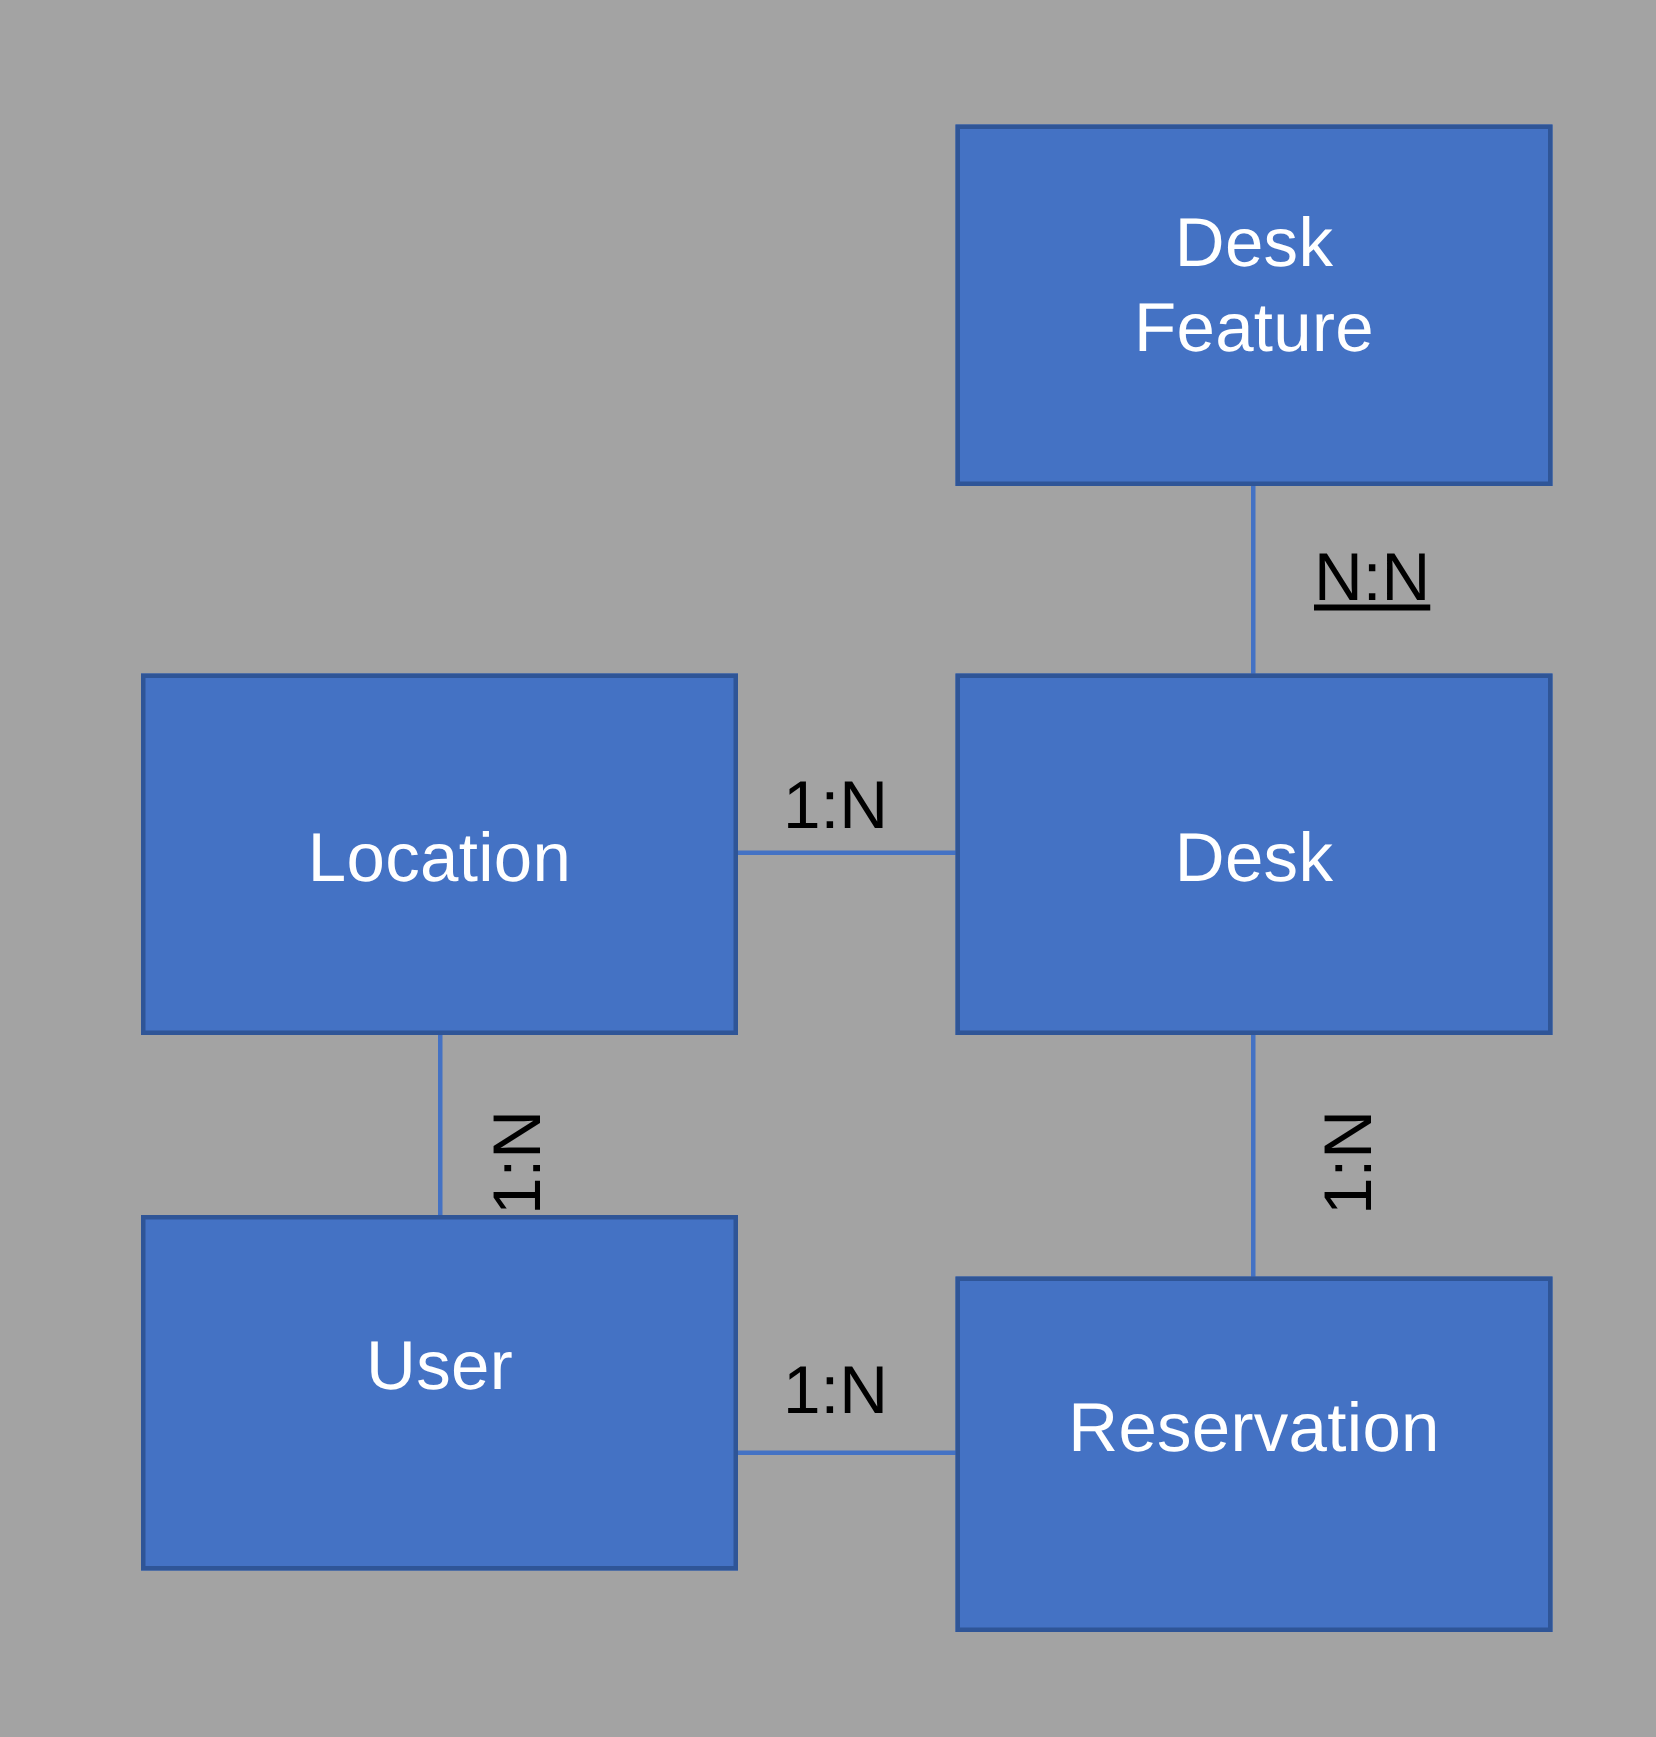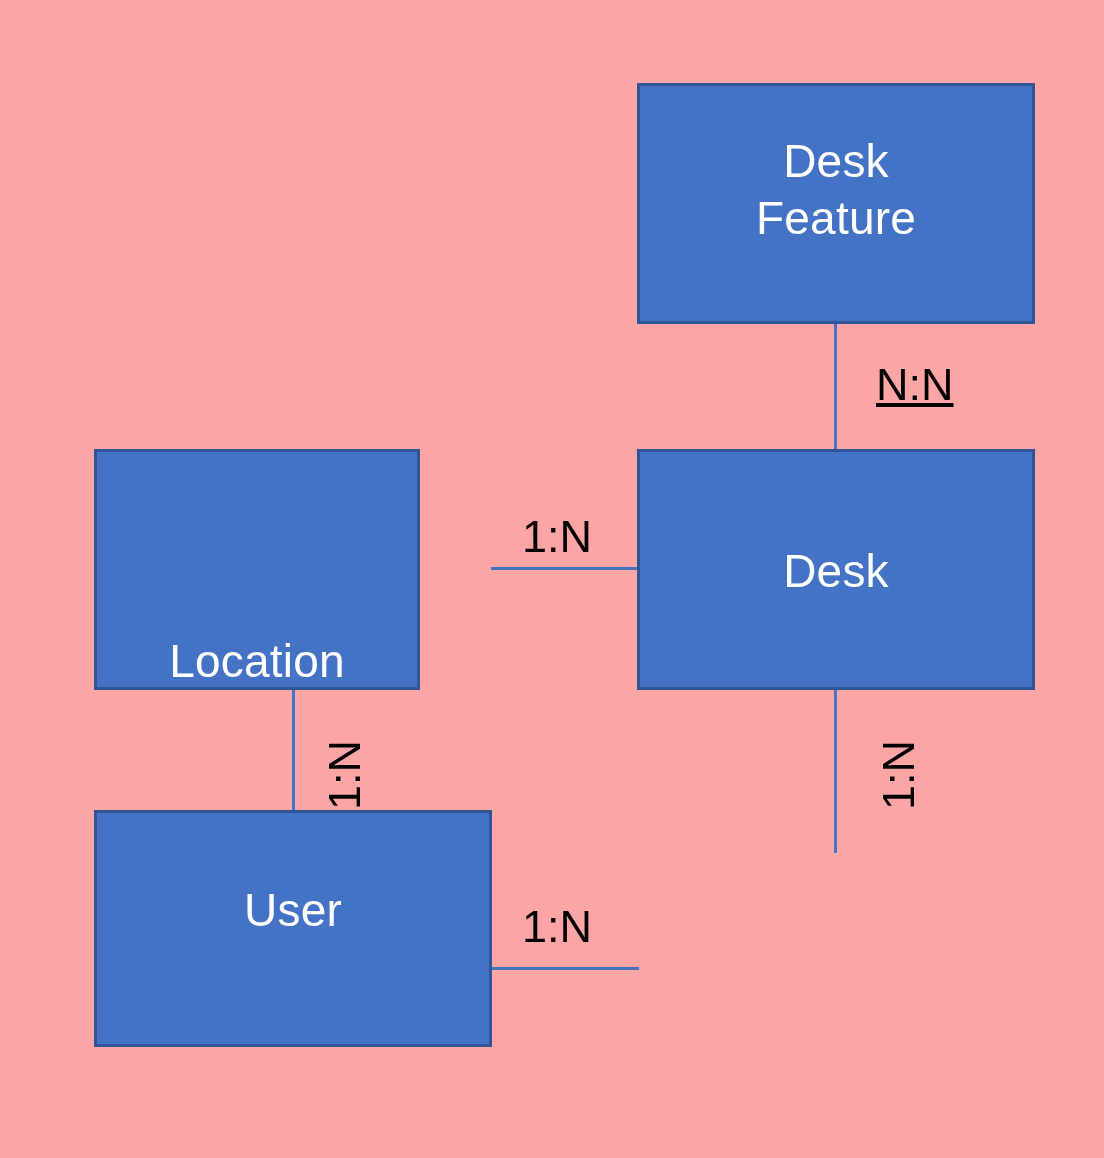--- a/index.html
+++ b/index.html
@@ -8,21 +8,21 @@
     padding: 0;
     background: #ffffff;
   }
   body {
     font-family: "Liberation Sans", sans-serif;
   }
   #diagram-canvas {
     position: relative;
     width: 1104px;
     height: 1158px;
-    background: #fca5a5;
+    background: #a3a3a3;
     overflow: hidden;
   }
   .entity-box {
     position: absolute;
     box-sizing: border-box;
     background: #4472C4;
     border: 3px solid #2F5597;
     display: flex;
     align-items: center;
     justify-content: center;
@@ -40,21 +40,21 @@
     user-select: none;
   }
   
   #box-desk-feature {
     left: 637px;  top: 83px;  width: 398px; height: 241px;
   }
   #box-desk-feature .entity-label {
     transform: translateY(-14px);
   }
   #box-location {
-    left: 94px;   top: 449px; width: 326px; height: 241px; align-items: flex-end;
+    left: 94px;   top: 449px; width: 398px; height: 241px;
   }
   #box-location .entity-label {
     transform: translateY(2px);
   }
   #box-desk {
     left: 637px;  top: 449px; width: 398px; height: 241px;
   }
   #box-desk .entity-label {
     transform: translateY(2px);
   }
@@ -143,20 +143,23 @@
   </div>
 
   <div class="entity-box" id="box-desk">
     <span class="entity-label">Desk</span>
   </div>
 
   <div class="entity-box" id="box-user">
     <span class="entity-label">User</span>
   </div>
 
+  <div class="entity-box" id="box-reservation">
+    <span class="entity-label">Reservation</span>
+  </div>
 
   <div class="cardinality" id="card-deskfeature-desk">N:N</div>
 
   <div class="cardinality" id="card-location-desk">1:N</div>
 
   <div class="cardinality rotated" id="card-location-user">1:N</div>
 
   <div class="cardinality rotated" id="card-desk-reservation">1:N</div>
 
   <div class="cardinality" id="card-user-reservation">1:N</div>

